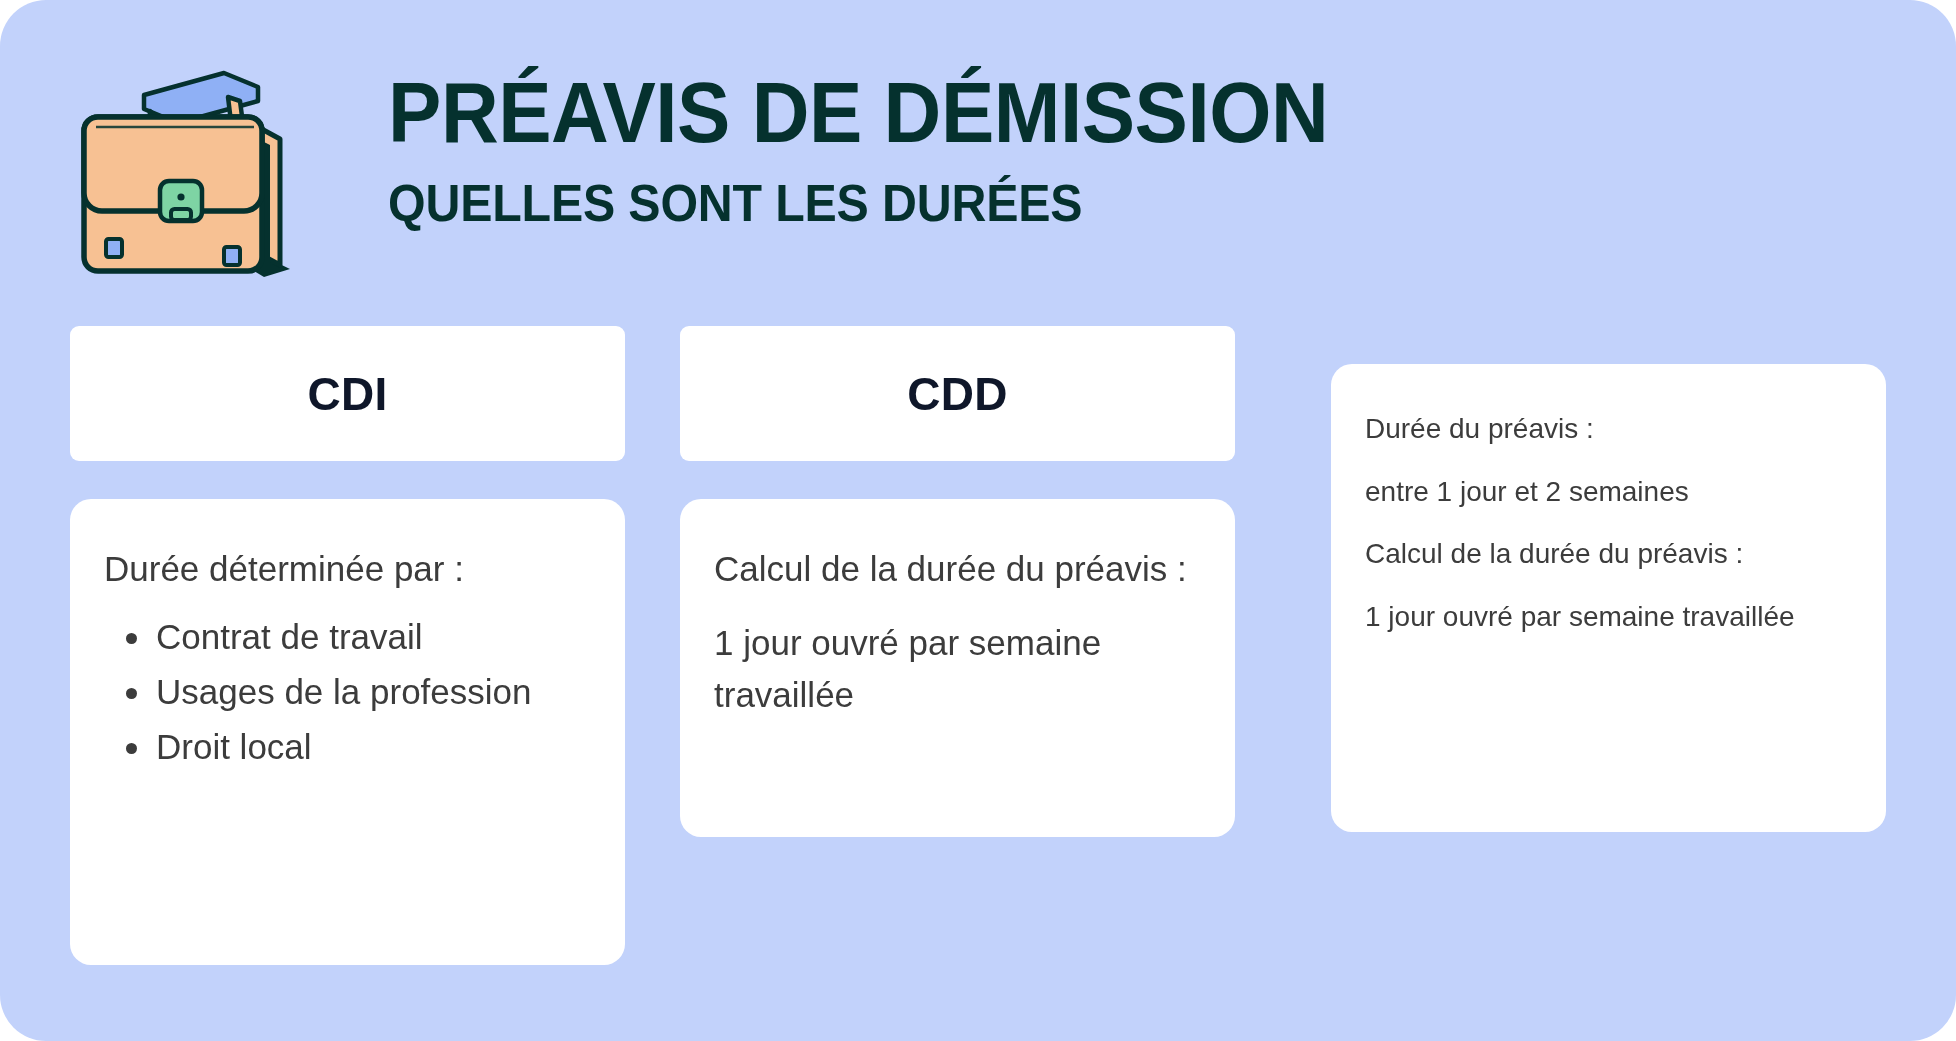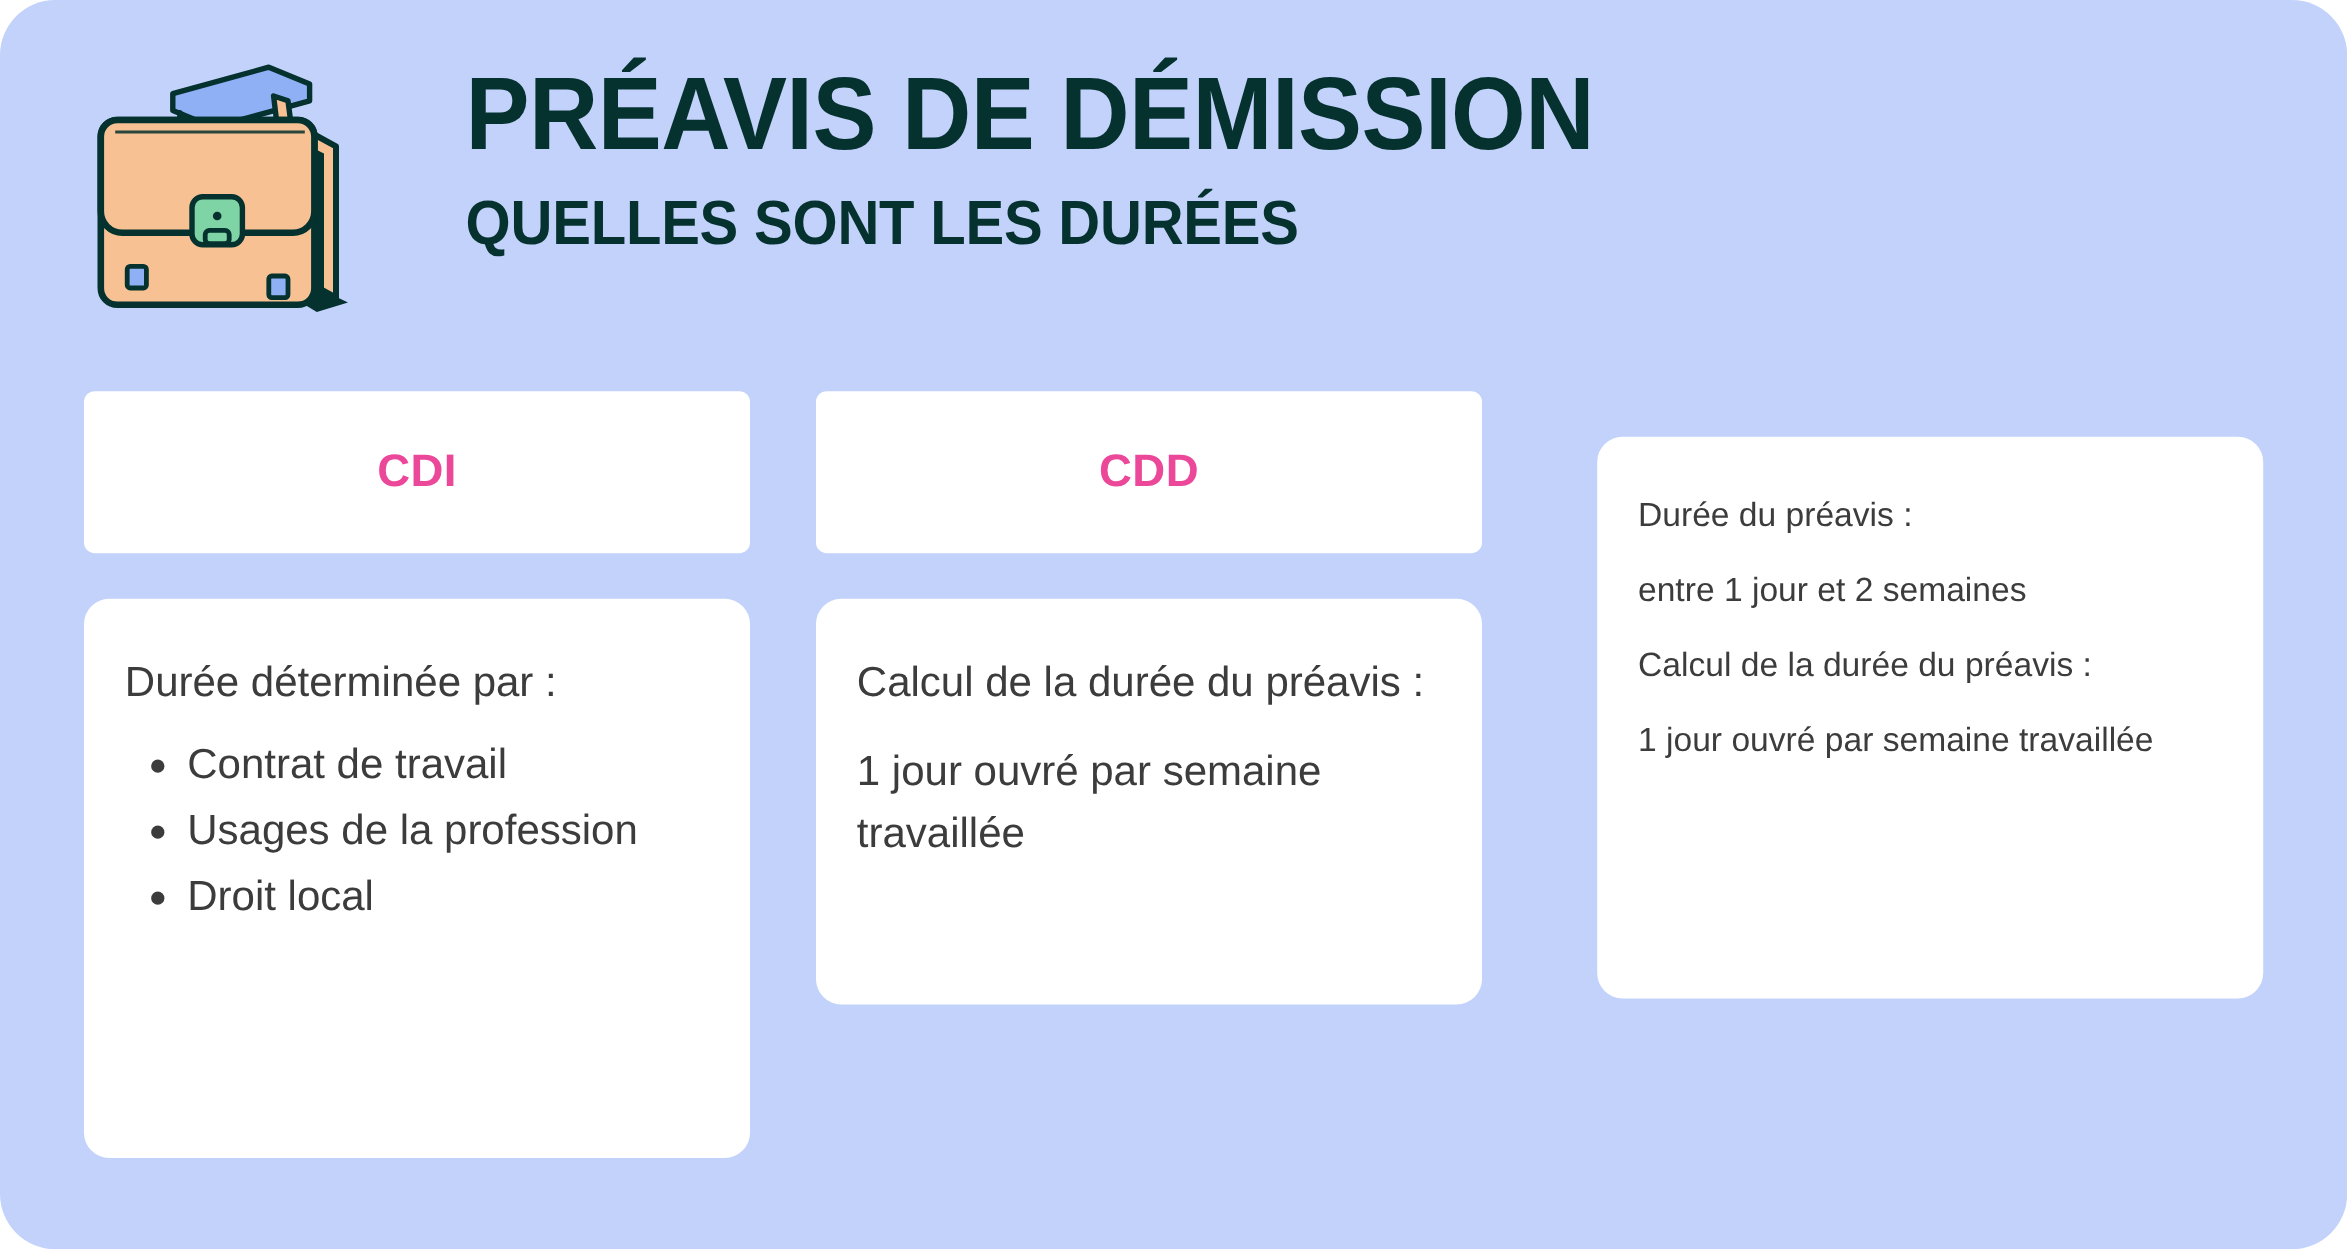--- a/index.html
+++ b/index.html
@@ -21,21 +21,21 @@
     background: #c2d2fb;
     border-radius: 46px;
     overflow: hidden;
     box-sizing: border-box;
   }
 
   
   #header {
     position: absolute;
     left: 0;
-    top: 0;
+    top: 17px;
     width: 1704px;
     height: 310px;
   }
 
   #briefcase-illustration {
     position: absolute;
     left: 58px;
     top: 34px;
     width: 268px;
     height: 240px;
@@ -97,23 +97,23 @@
     background: #ffffff;
     border-radius: 9px;
     display: flex;
     align-items: center;
     justify-content: center;
     box-sizing: border-box;
   }
 
   .header-card-label {
     font-family: "Liberation Sans", sans-serif;
-    font-size: 38px;
+    font-size: 46px;
     font-weight: 700;
-    color: #ec4899;
+    color: #0f172a;
     letter-spacing: 0.3px;
   }
 
   .body-card {
     width: 555px;
     margin-top: 38px;
     background: #ffffff;
     border-radius: 21px;
     box-sizing: border-box;
     padding: 44px 34px 40px 34px;

